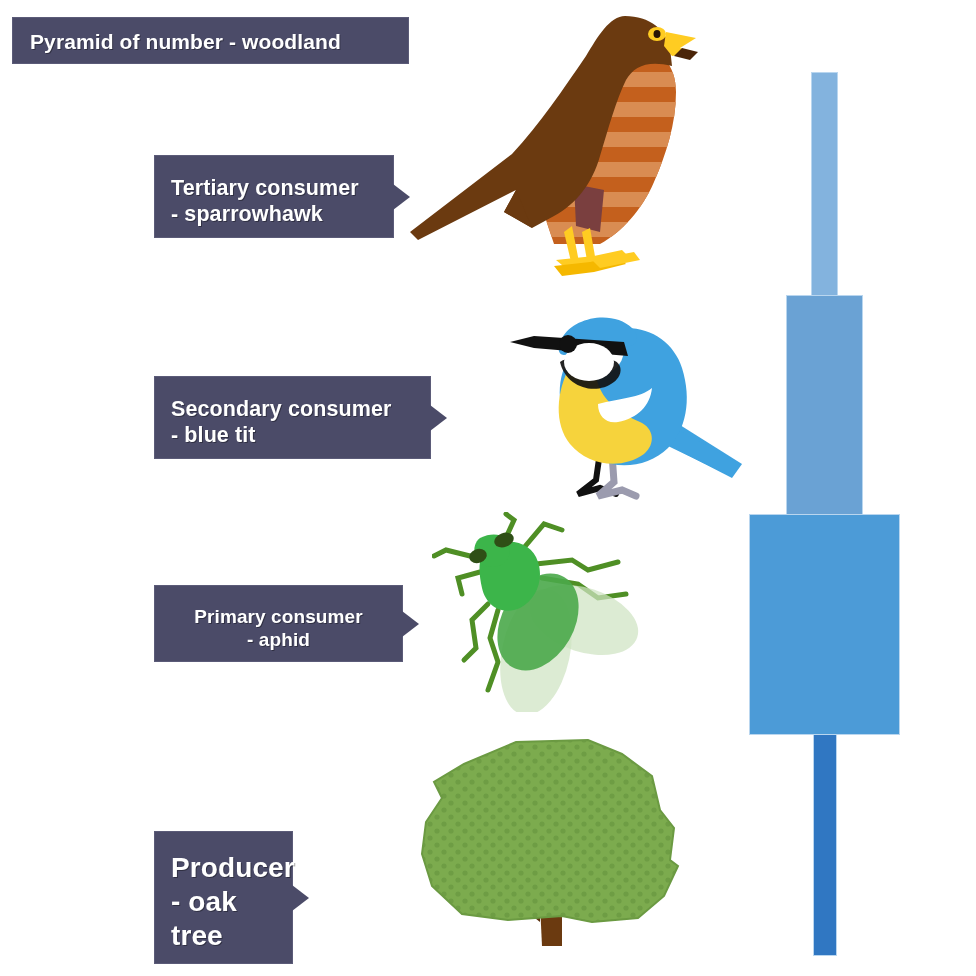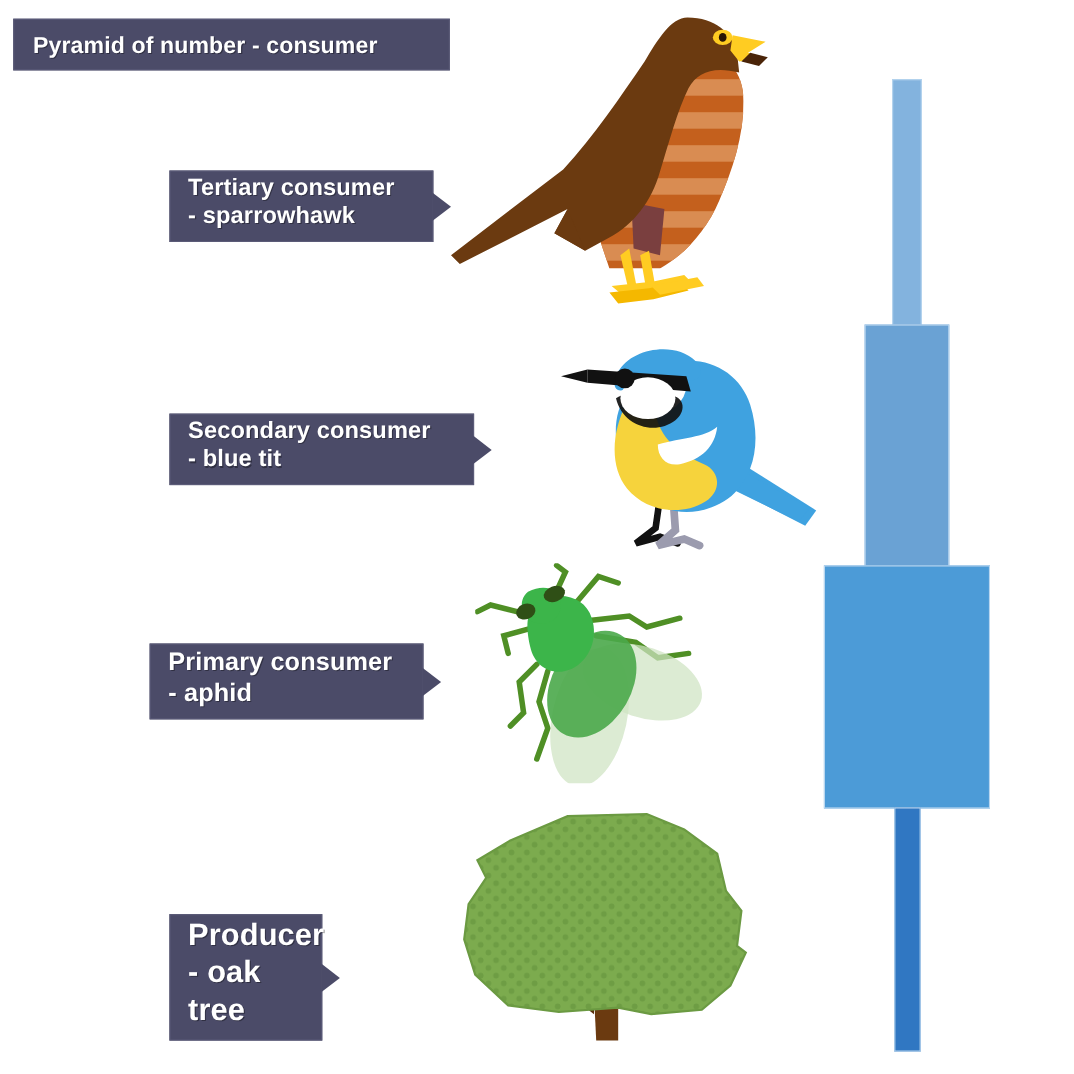--- a/index.html
+++ b/index.html
@@ -8,41 +8,41 @@
   #stage{position:absolute;left:0;top:0;width:976px;height:976px;background:#fff;}
 
   
   .label-box{
     position:absolute;
     background:#4b4b68;
     color:#ffffff;
     font-weight:bold;
     line-height:1.22;
     box-sizing:border-box;
-    padding:1px 16px 10px 16px;
+    padding:19px 16px 10px 16px;
     letter-spacing:.1px;
     text-shadow:1px 1px 0 rgba(0,0,0,.35);
     white-space:pre-line;
     border:1px solid #5b5b78;
   }
   .label-box .tail{
     position:absolute;
     right:-17px;
     top:50%;
     margin-top:-13px;
     width:0;height:0;
     border-top:13px solid transparent;
     border-bottom:13px solid transparent;
     border-left:17px solid #4b4b68;
   }
   #title-banner{left:12px;top:17px;width:397px;height:47px;font-size:21px;
                 padding:11px 0 0 17px;}
   #label-tertiary {left:154px;top:155px;width:240px;font-size:21.5px;}
   #label-secondary{left:154px;top:376px;width:277px;font-size:21.5px;}
-  #label-primary  {left:136px;top:585px;width:249px;font-size:23px;}
+  #label-primary  {left:154px;top:585px;width:249px;font-size:19px;text-align:center;}
   #label-producer {left:154px;top:831px;width:139px;font-size:28px;}
 
   
   .bar{position:absolute;box-sizing:border-box;}
   #bar-tertiary {left:811px;top:72px; width:27px; height:224px;
                  background:#83b3de;border:1px solid #b9d6ef;}
   #bar-secondary{left:786px;top:295px;width:77px; height:220px;
                  background:#6aa2d4;border:1px solid #b9d6ef;}
   #bar-primary  {left:749px;top:514px;width:151px;height:221px;
                  background:#4c9bd7;border:1px solid #b9d6ef;}
@@ -54,21 +54,21 @@
   #hawk   {left:404px;top:4px;   width:300px;height:290px;}
   #bluetit{left:504px;top:302px; width:250px;height:210px;}
   #aphid  {left:432px;top:512px; width:220px;height:200px;}
   #oaktree{left:412px;top:736px; width:285px;height:232px;}
 </style>
 </head>
 <body>
 
 <div id="stage">
 
-  <div class="label-box" id="title-banner">Pyramid of number - consumer</div>
+  <div class="label-box" id="title-banner">Pyramid of number - woodland</div>
 
   <div class="bar" id="bar-tertiary"></div>
   <div class="bar" id="bar-secondary"></div>
   <div class="bar" id="bar-primary"></div>
   <div class="bar" id="bar-producer"></div>
 
   <div class="label-box" id="label-tertiary">Tertiary consumer
 - sparrowhawk<span class="tail"></span></div>
 
   <div class="label-box" id="label-secondary">Secondary consumer

